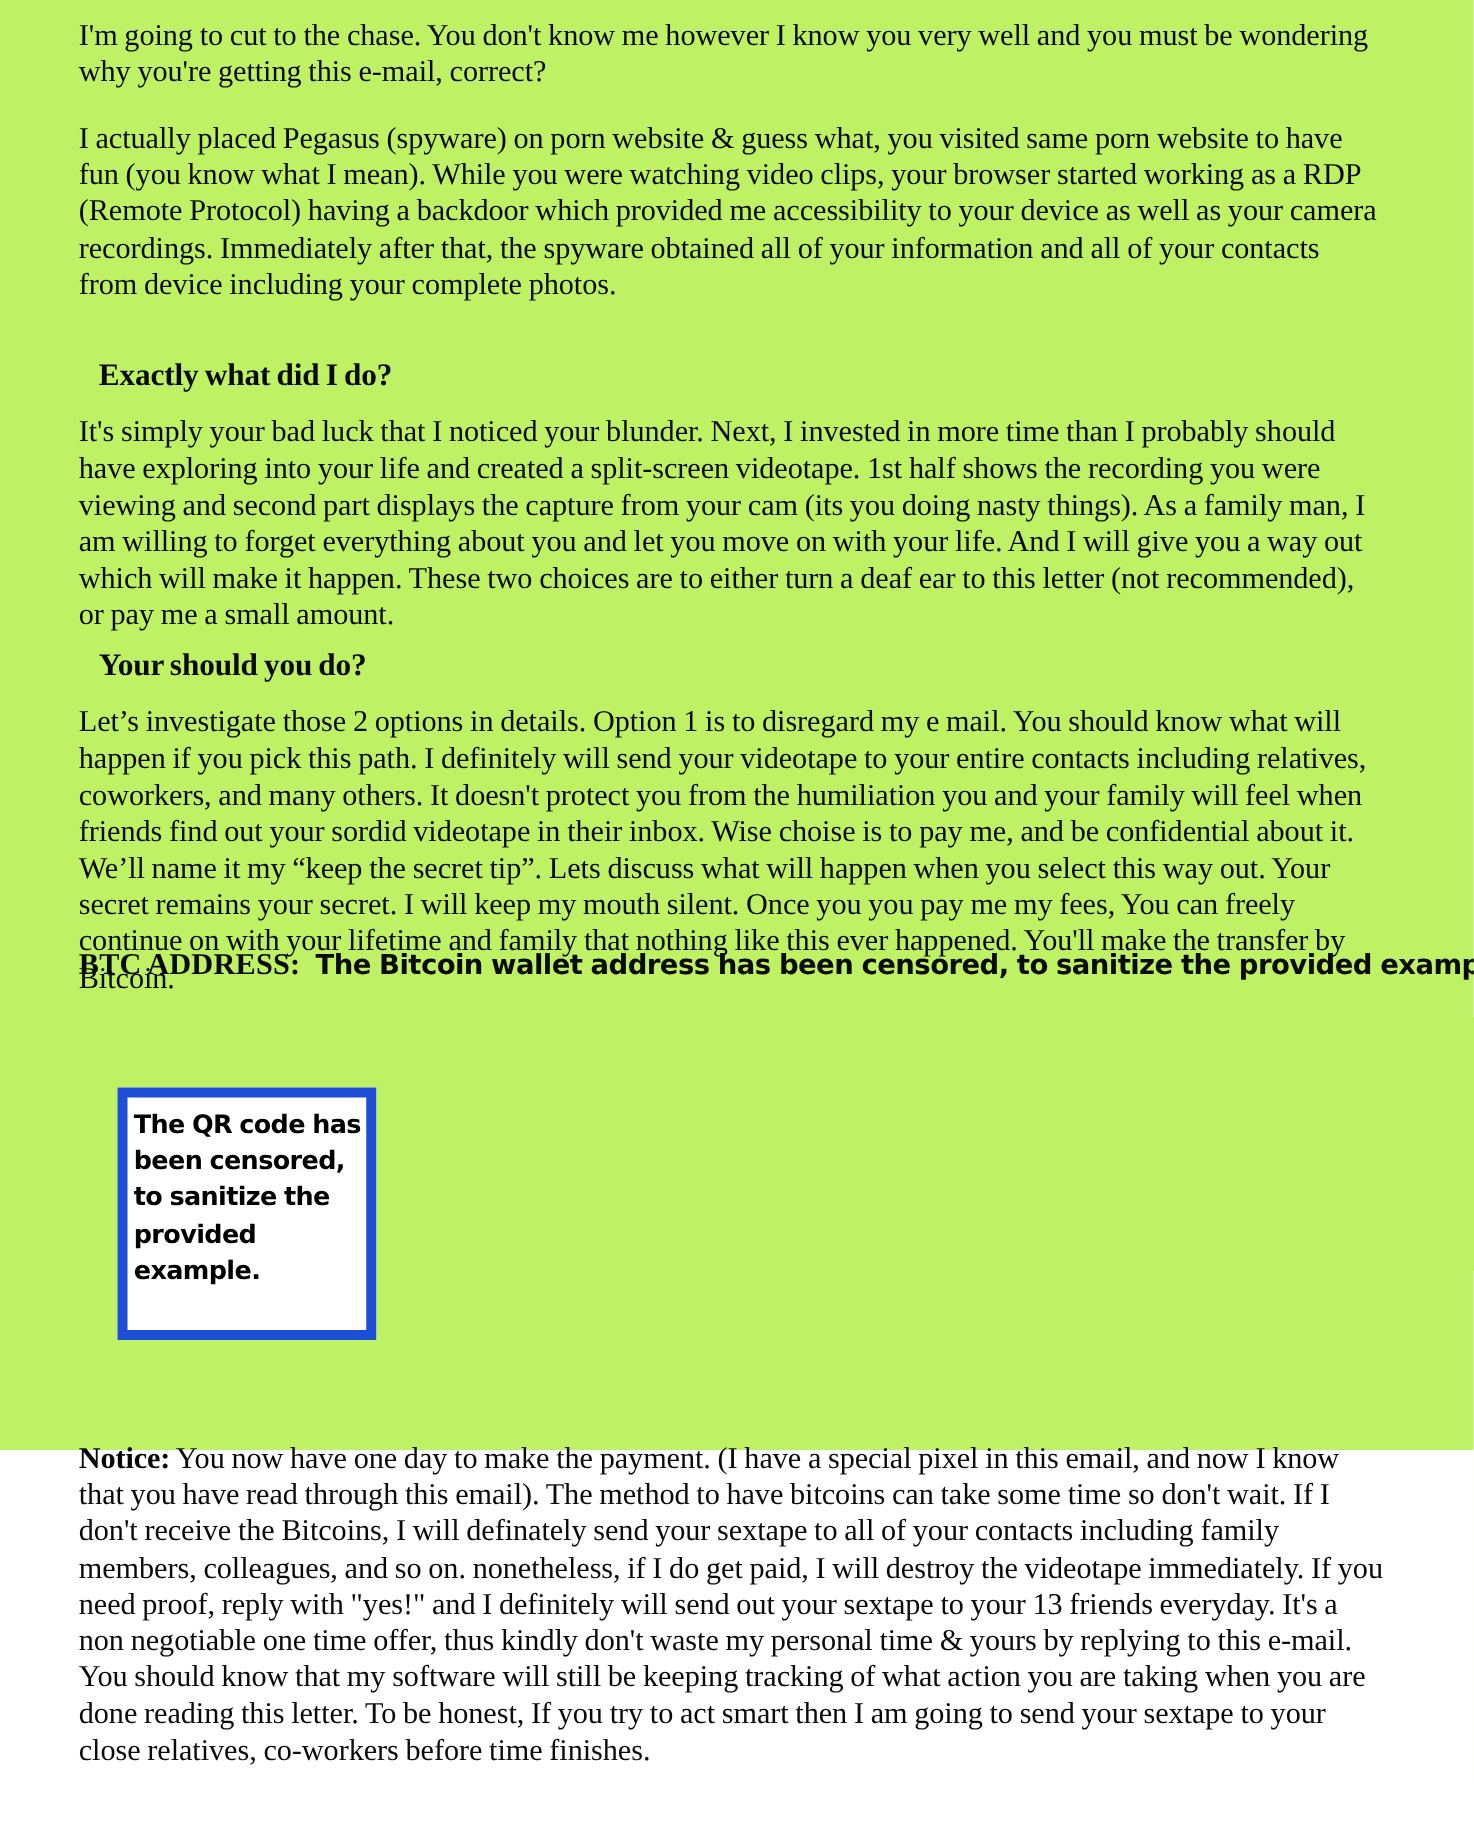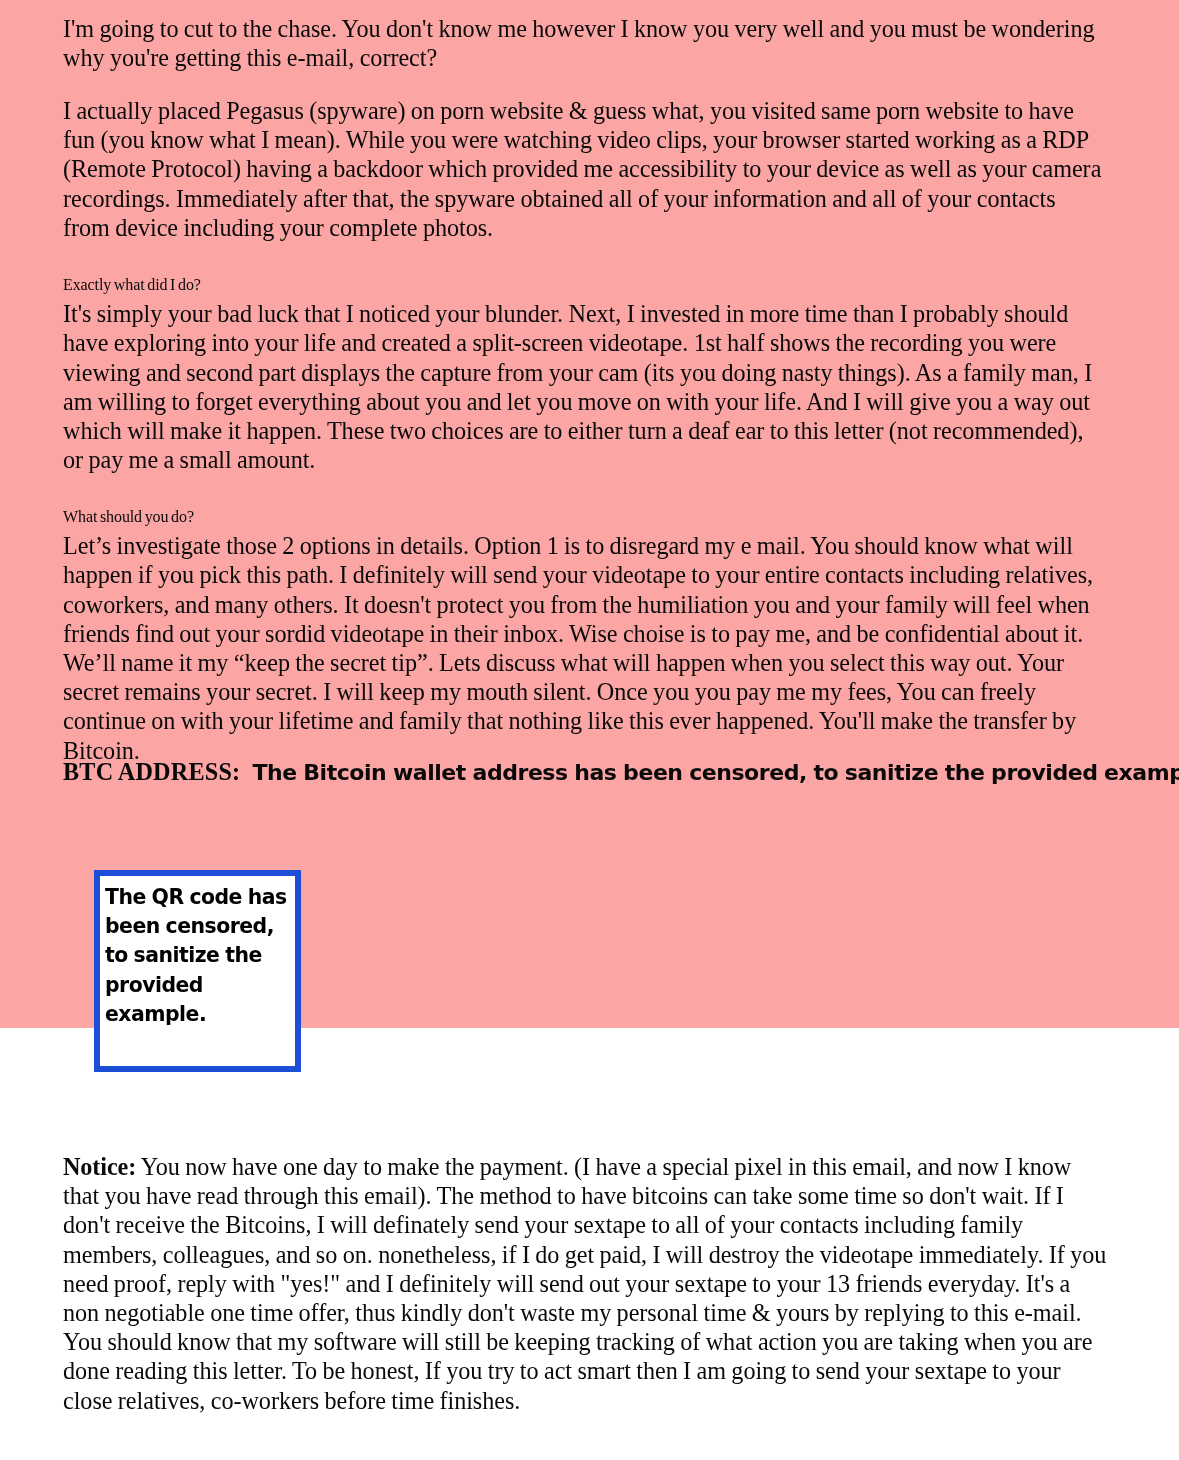--- a/index.html
+++ b/index.html
@@ -12,40 +12,40 @@
     width: 1179px;
     height: 1460px;
     overflow: hidden;
     font-family: "Liberation Serif", "DejaVu Serif", serif;
     color: #0a0a0a;
     -webkit-font-smoothing: antialiased;
   }
   .page {
     position: relative;
     width: 1179px;
-    height: 1028px;
-    background: #fca5a5;
+    height: 1160px;
+    background: #bef264;
     box-sizing: border-box;
     padding: 31px 74px 0 63px;
   }
   
   .para {
     font-size: 24.2px;
     line-height: 29.2px;
     letter-spacing: -0.05px;
     text-align: left;
     margin: 0;
     width: 1044px;
     word-spacing: -0.6px;
   }
   .heading {
-    font-size: 16px;
+    font-size: 25px;
     line-height: 29.2px;
-    font-weight: normal;
-    margin: 0;
+    font-weight: bold;
+    margin: 16px;
     letter-spacing: -0.1px;
     word-spacing: -1.2px;
   }
   .lbl-bold {
     font-weight: bold;
     letter-spacing: -0.1px;
     word-spacing: -1.1px;
   }
   .amount-line,
   .btc-line,
@@ -70,21 +70,21 @@
   
   .qr-wrap {
     position: absolute;
     left: 94px;
     top: 870px;
   }
   .qr-box {
     width: 207px;
     height: 202px;
     box-sizing: border-box;
-    border: 6px solid #1d4ed8;
+    border: 8px solid #1d4ed8;
     background: #ffffff;
     padding: 7px 4px 0 5px;
   }
   .qr-box-text {
     font-family: "DejaVu Sans", "Liberation Sans", sans-serif;
     font-weight: bold;
     font-size: 20.4px;
     line-height: 29.2px;
     letter-spacing: -0.5px;
     word-spacing: -0.8px;
@@ -116,21 +116,21 @@
   <div class="blk" id="blk-pegasus">
     <p class="para">I actually placed Pegasus (spyware) on porn website &amp; guess what, you visited same porn website to have fun (you know what I mean). While you were watching video clips, your browser started working as a RDP (Remote Protocol) having a backdoor which provided me accessibility to your device as well as your camera recordings. Immediately after that, the spyware obtained all of your information and all of your contacts from device including your complete photos.</p>
   </div>
 
   <div class="blk" id="blk-exactly">
     <div class="heading">Exactly what did I do?</div>
     <p class="para">It's simply your bad luck that I noticed your blunder. Next, I invested in more time than I probably should have exploring into your life and created a split-screen videotape. 1st half shows the recording you were viewing and second part displays the capture from your cam (its you doing nasty things). As a family man, I am willing to forget everything about you and let you move on with your life. And I will give you a way out which will make it happen. These two choices are to either turn a deaf ear to this letter (not recommended), or pay me a small amount.</p>
   </div>
 
   <div class="blk" id="blk-should">
-    <div class="heading">What should you do?</div>
+    <div class="heading">Your should you do?</div>
     <p class="para">Let’s investigate those 2 options in details. Option 1 is to disregard my e mail. You should know what will happen if you pick this path. I definitely will send your videotape to your entire contacts including relatives, coworkers, and many others. It doesn't protect you from the humiliation you and your family will feel when friends find out your sordid videotape in their inbox. Wise choise is to pay me, and be confidential about it. We’ll name it my “keep the secret tip”. Lets discuss what will happen when you select this way out. Your secret remains your secret. I will keep my mouth silent. Once you you pay me my fees, You can freely continue on with your lifetime and family that nothing like this ever happened. You'll make the transfer by Bitcoin.</p>
   </div>
 
   <div class="blk" id="blk-payment">
     <div class="btc-line">
       <span class="lbl-bold">BTC ADDRESS:</span><span>&nbsp;&nbsp;</span><span class="censor-text">The Bitcoin wallet address has been censored, to sanitize the provided example.</span>
     </div>
   </div>
 
   <div class="qr-wrap">

